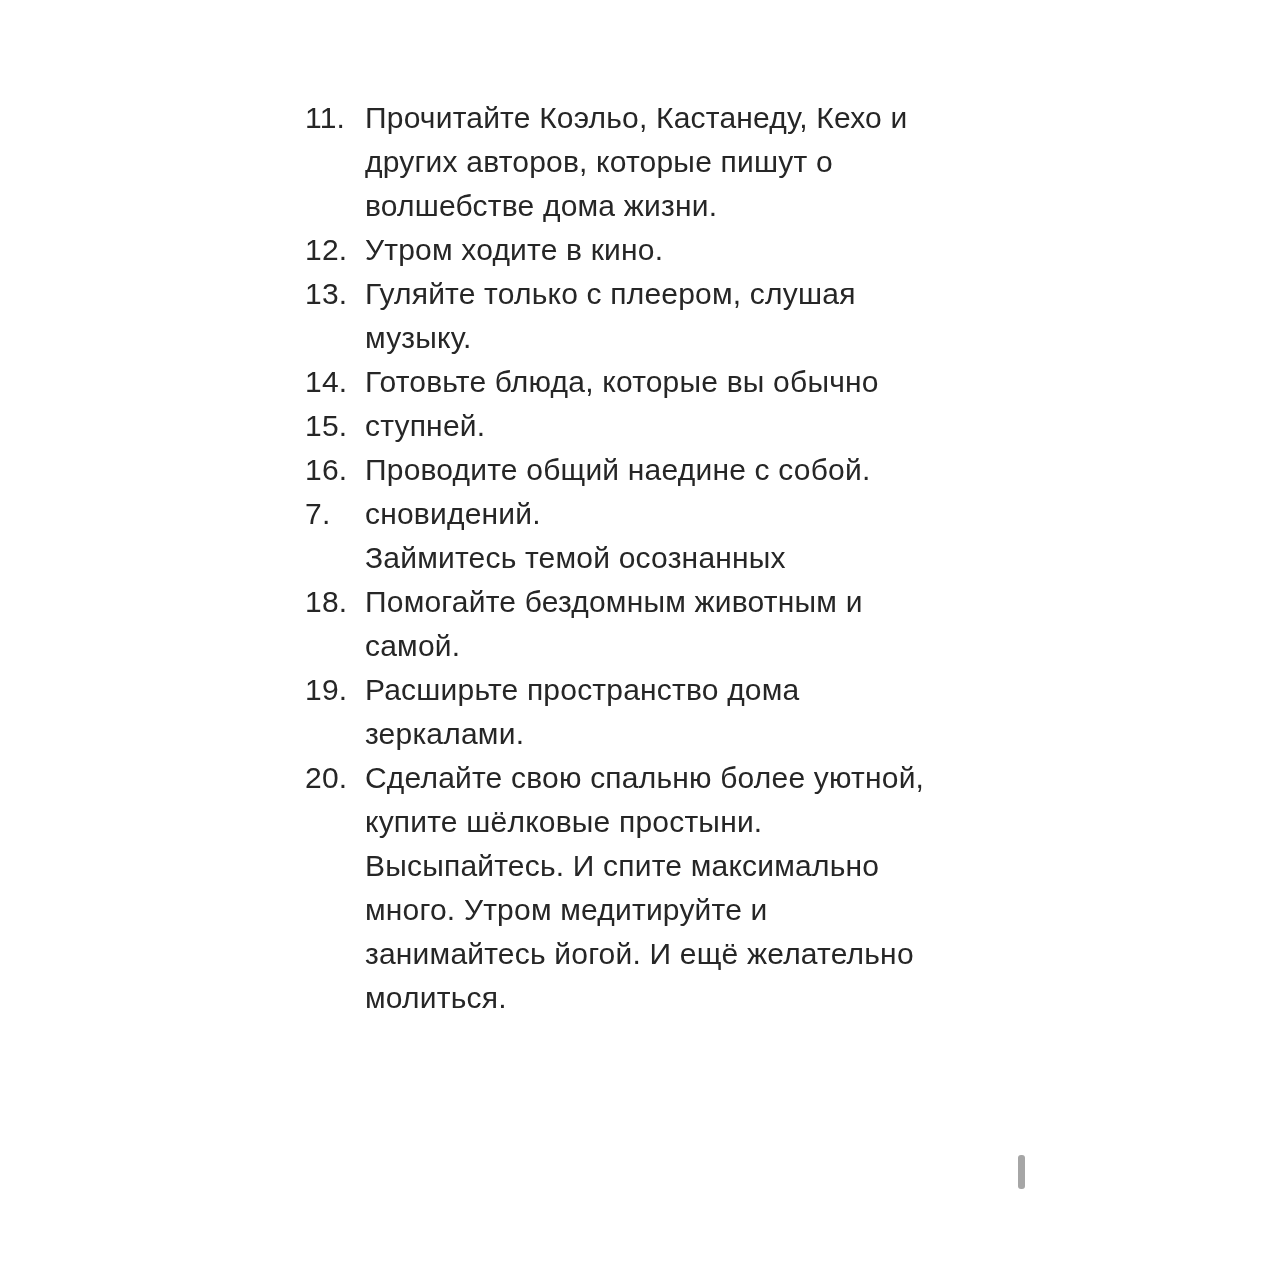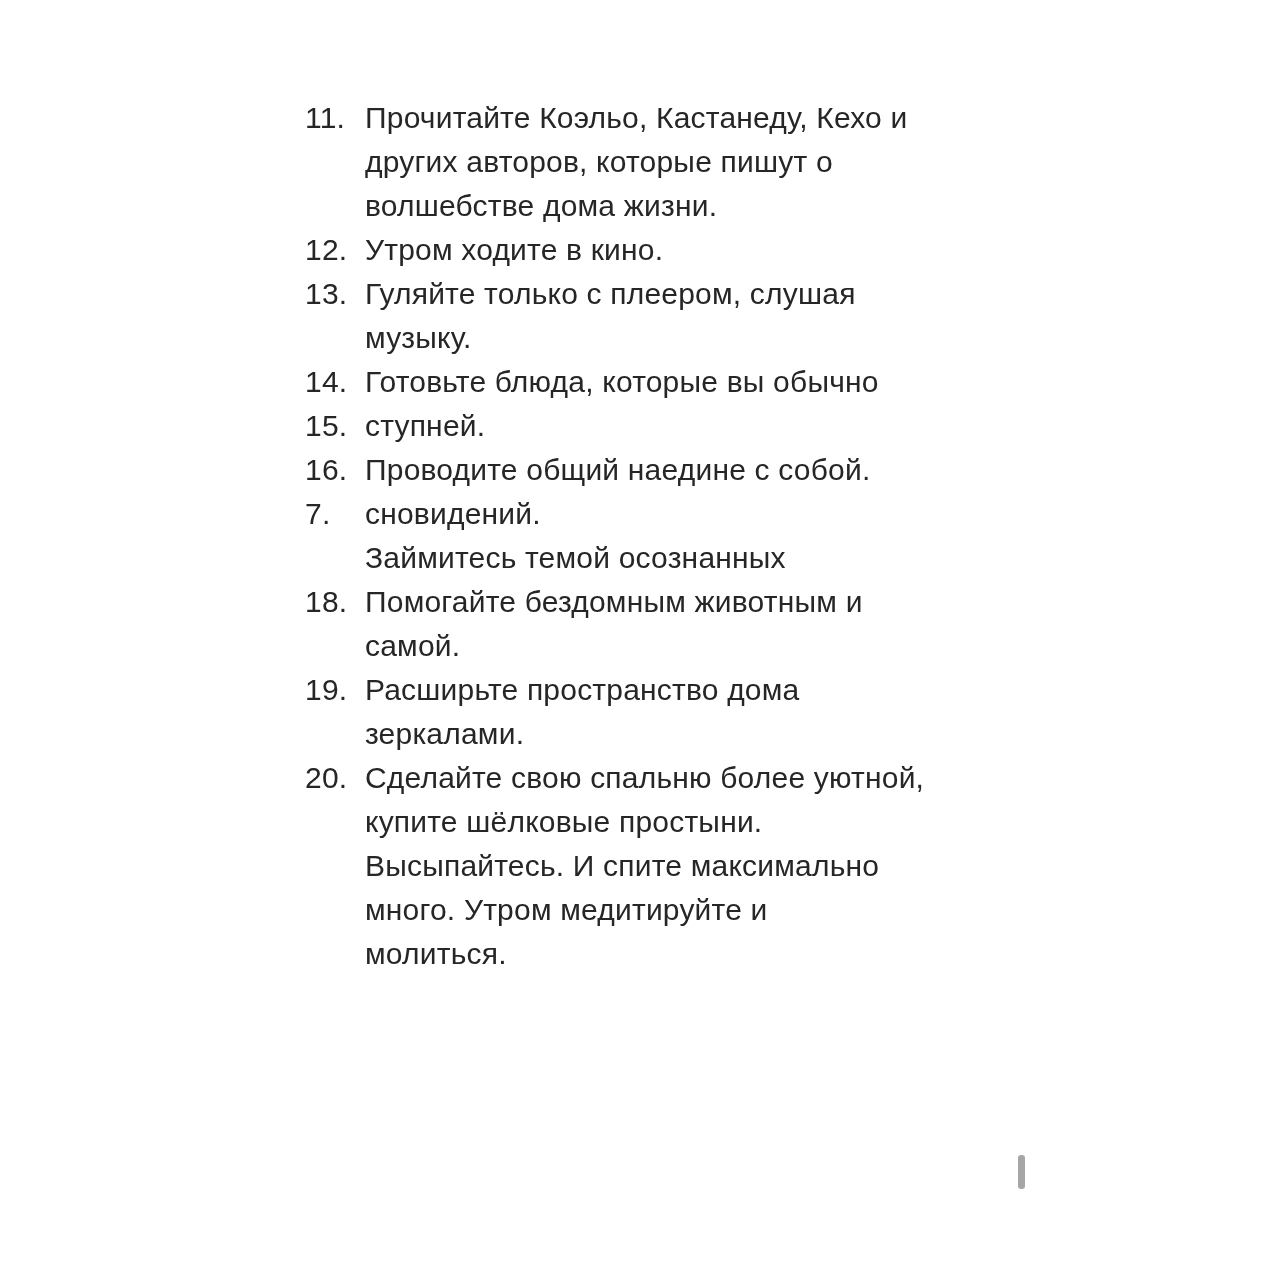--- a/index.html
+++ b/index.html
@@ -124,18 +124,19 @@
         </div>
   </div>
 
   <div class="item">
     <div class="num">20.</div>
     <div class="txt">
           <div class="line">Сделайте свою спальню более уютной,</div>
           <div class="line">купите шёлковые простыни.</div>
           <div class="line">Высыпайтесь. И спите максимально</div>
           <div class="line">много. Утром медитируйте и</div>
+          <div class="line">занимайтесь йогой. И ещё желательно</div>
           <div class="line">молиться.</div>
         </div>
   </div>
 </div>
   <div class="caret" style="background: rgb(166, 166, 166);"></div>
 </div>
 
 </body></html>

